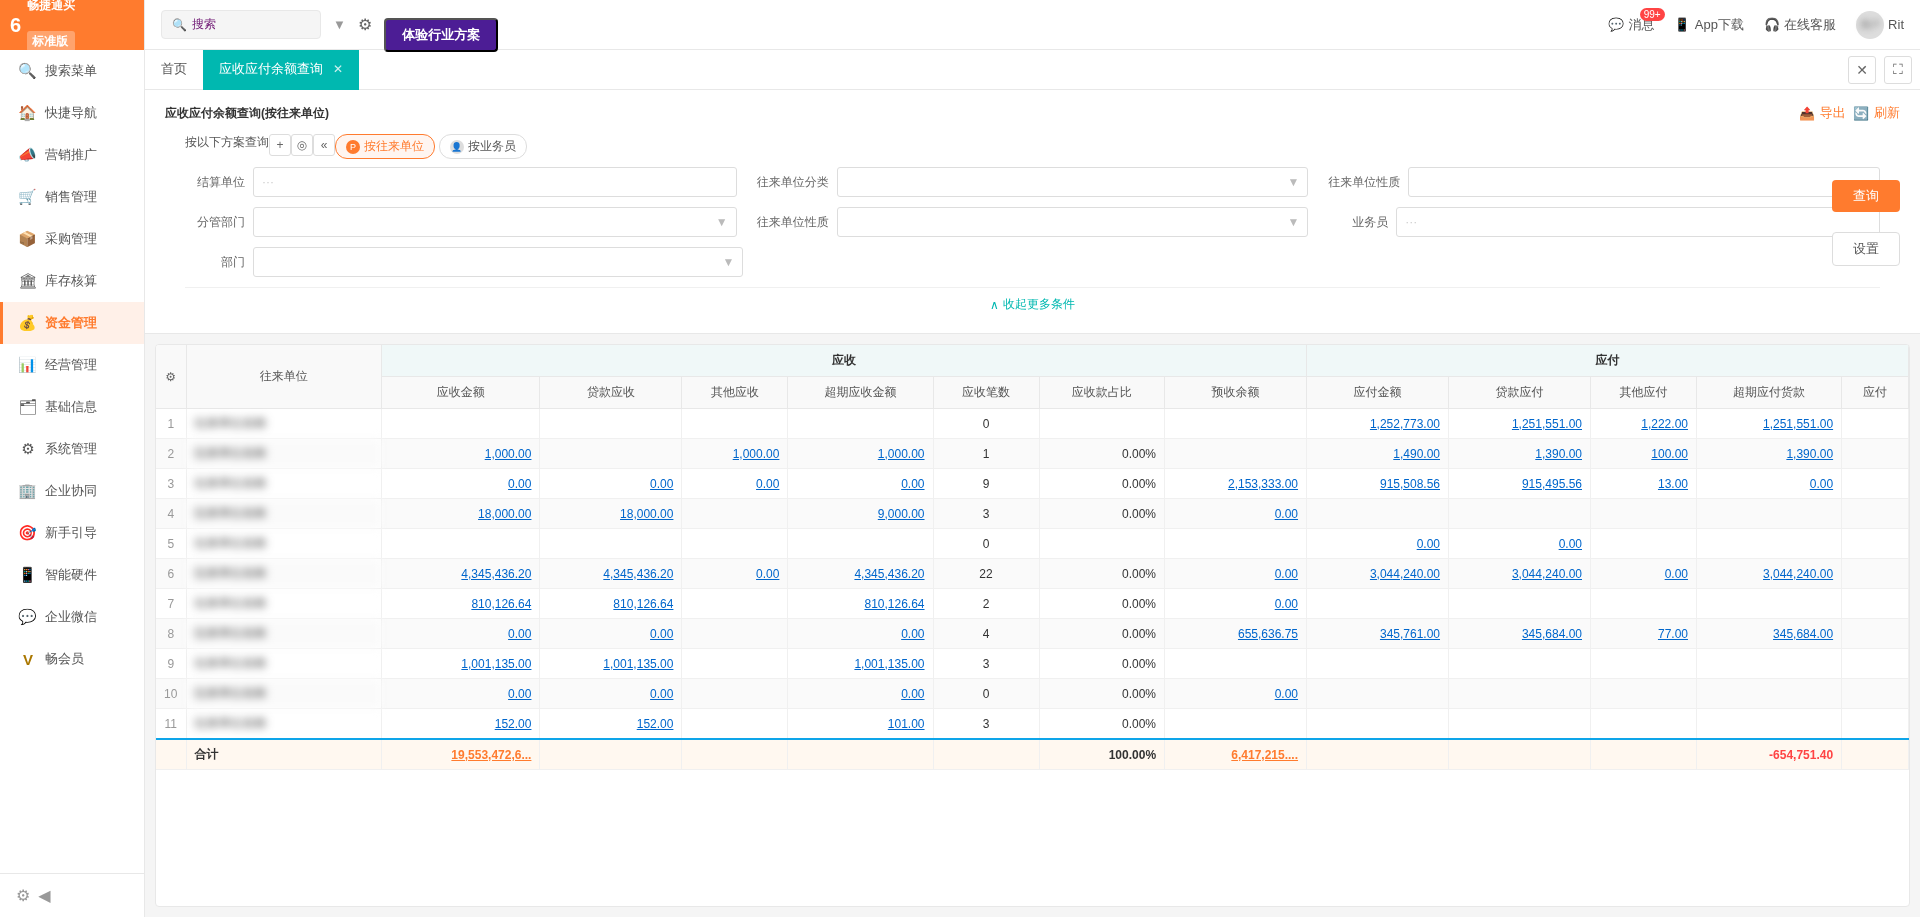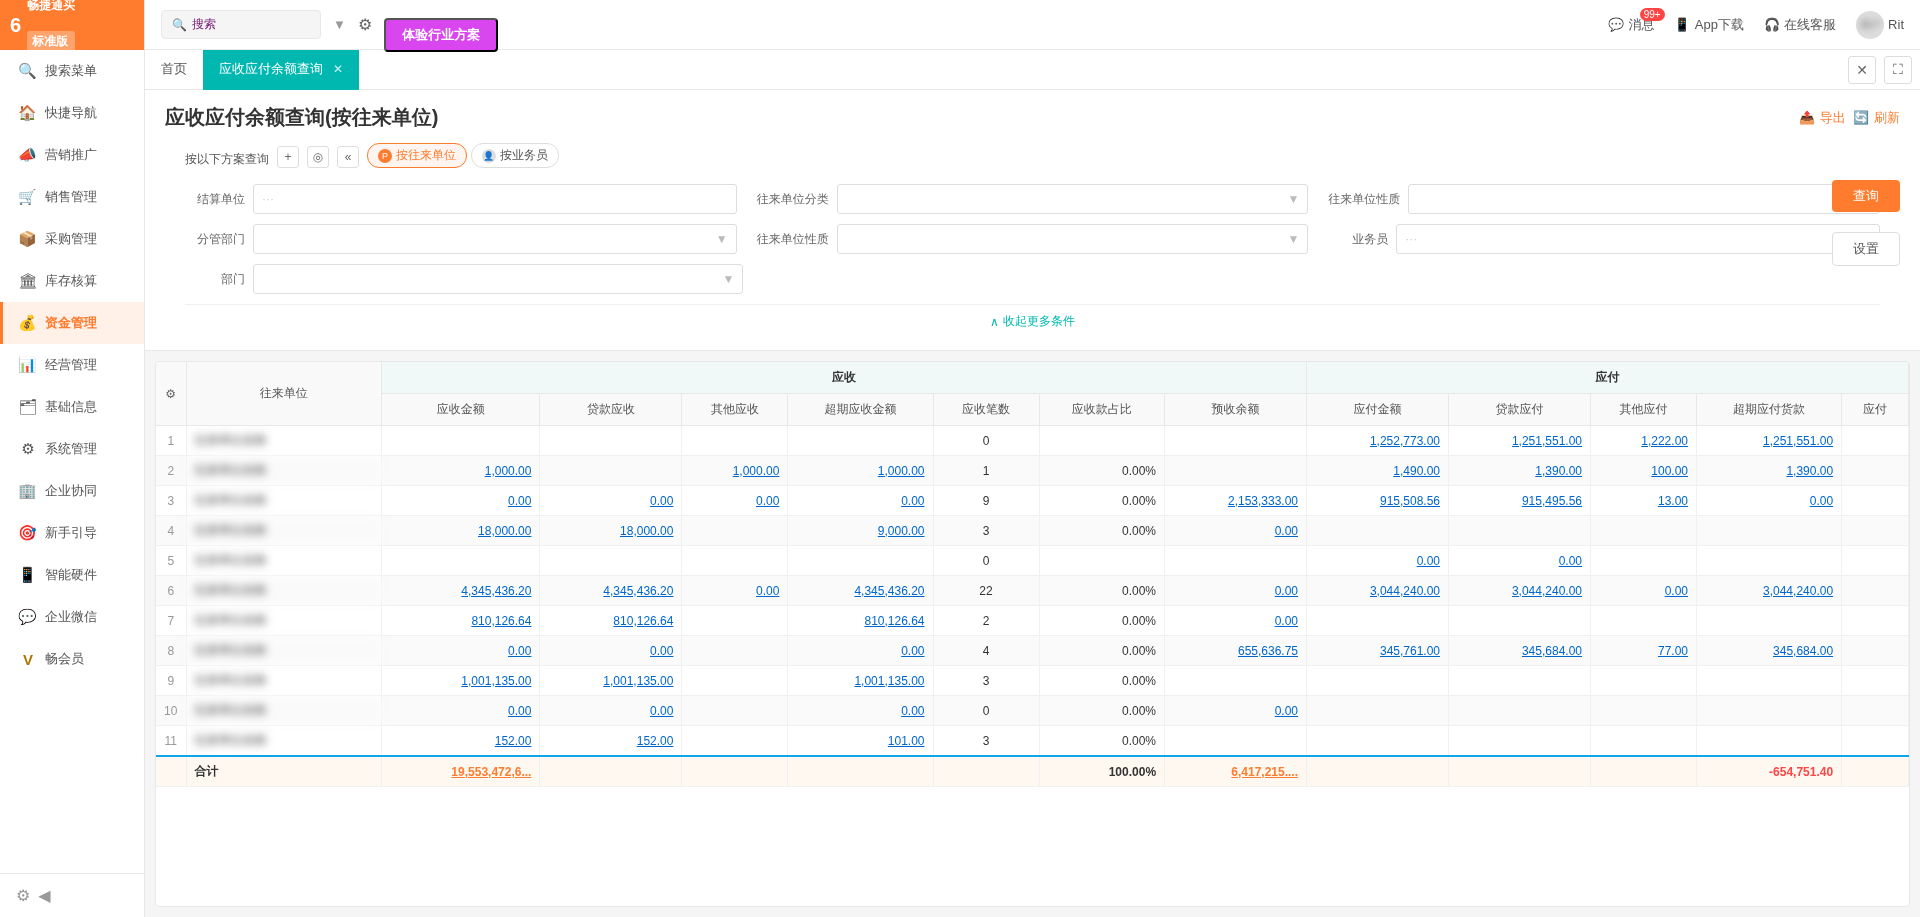--- a/index.html
+++ b/index.html
@@ -30,21 +30,21 @@
       background: #fff; border-bottom: 1px solid #e8e8e8; display: flex; align-items: center;
       padding: 0 16px; gap: 12px; z-index: 100;
     }
     .topbar-search {
       background: #f5f5f5; border: 1px solid #e8e8e8; border-radius: 4px;
       padding: 5px 10px; color: #999; font-size: 12px; width: 160px; display: flex; align-items: center; gap: 5px;
     }
     .topbar-chevron { color: #999; cursor: pointer; }
     .topbar-gear { color: #666; cursor: pointer; font-size: 16px; }
     .topbar-promo {
-      background: #d946ef; color: #fff; padding: 6px 16px; border-radius: 4px;
+      background: #4c1d95; color: #fff; padding: 6px 16px; border-radius: 4px;
       cursor: pointer; font-size: 13px; font-weight: bold; margin-top: 20px;
     }
     .topbar-right { margin-left: auto; display: flex; align-items: center; gap: 20px; color: #555; font-size: 13px; }
     .topbar-badge {
       position: relative; display: flex; align-items: center; gap: 4px; cursor: pointer;
     }
     .badge-count {
       position: absolute; top: -8px; right: -10px;
       background: #ff4444; color: #fff; font-size: 10px; border-radius: 8px;
       padding: 1px 4px; min-width: 16px; text-align: center;
@@ -73,27 +73,27 @@
     .tab-item.home { color: #555; background: transparent; }
     .tab-right-btns { margin-left: auto; display: flex; align-items: center; gap: 8px; padding-right: 8px; }
     .tab-ctrl-btn { width: 28px; height: 28px; border: 1px solid #ddd; border-radius: 3px; display: flex; align-items: center; justify-content: center; cursor: pointer; color: #666; font-size: 14px; }
 
     
     .page-body { flex: 1; overflow: hidden; display: flex; flex-direction: column; }
     .page-header {
       background: #fff; padding: 14px 20px 0 20px; border-bottom: 1px solid #e8e8e8;
     }
     .page-title-row { display: flex; align-items: center; justify-content: space-between; margin-bottom: 12px; }
-    .page-title { font-size: 20px; font-weight: bold; color: #333; }
+    .page-title { font-size: 12px; font-weight: bold; color: #333; }
     .page-header-btns { display: flex; gap: 8px; }
     .header-btn { display: flex; align-items: center; gap: 4px; cursor: pointer; color: #ff7b2e; font-size: 13px; }
 
     
     .filter-area { background: #fff; padding: 0 20px 12px 20px; }
-    .filter-scheme { display: flex; align-items: flex-end; gap: 8px; margin-bottom: 16px; }
+    .filter-scheme { display: flex; align-items: flex-start; gap: 0; margin-bottom: 8px; }
     .filter-scheme-label { color: #555; font-size: 12px; }
     .filter-btn { width: 22px; height: 22px; border: 1px solid #ddd; border-radius: 3px; display: flex; align-items: center; justify-content: center; cursor: pointer; color: #666; font-size: 12px; }
     .scheme-items { display: flex; gap: 4px; }
     .scheme-item {
       display: flex; align-items: center; gap: 4px; padding: 3px 10px;
       border-radius: 12px; cursor: pointer; font-size: 12px; color: #ff7b2e;
       border: 1px solid #ff7b2e; background: #fff5f0;
     }
     .scheme-item-plain { color: #555; border-color: #ddd; background: #fff; }
 

